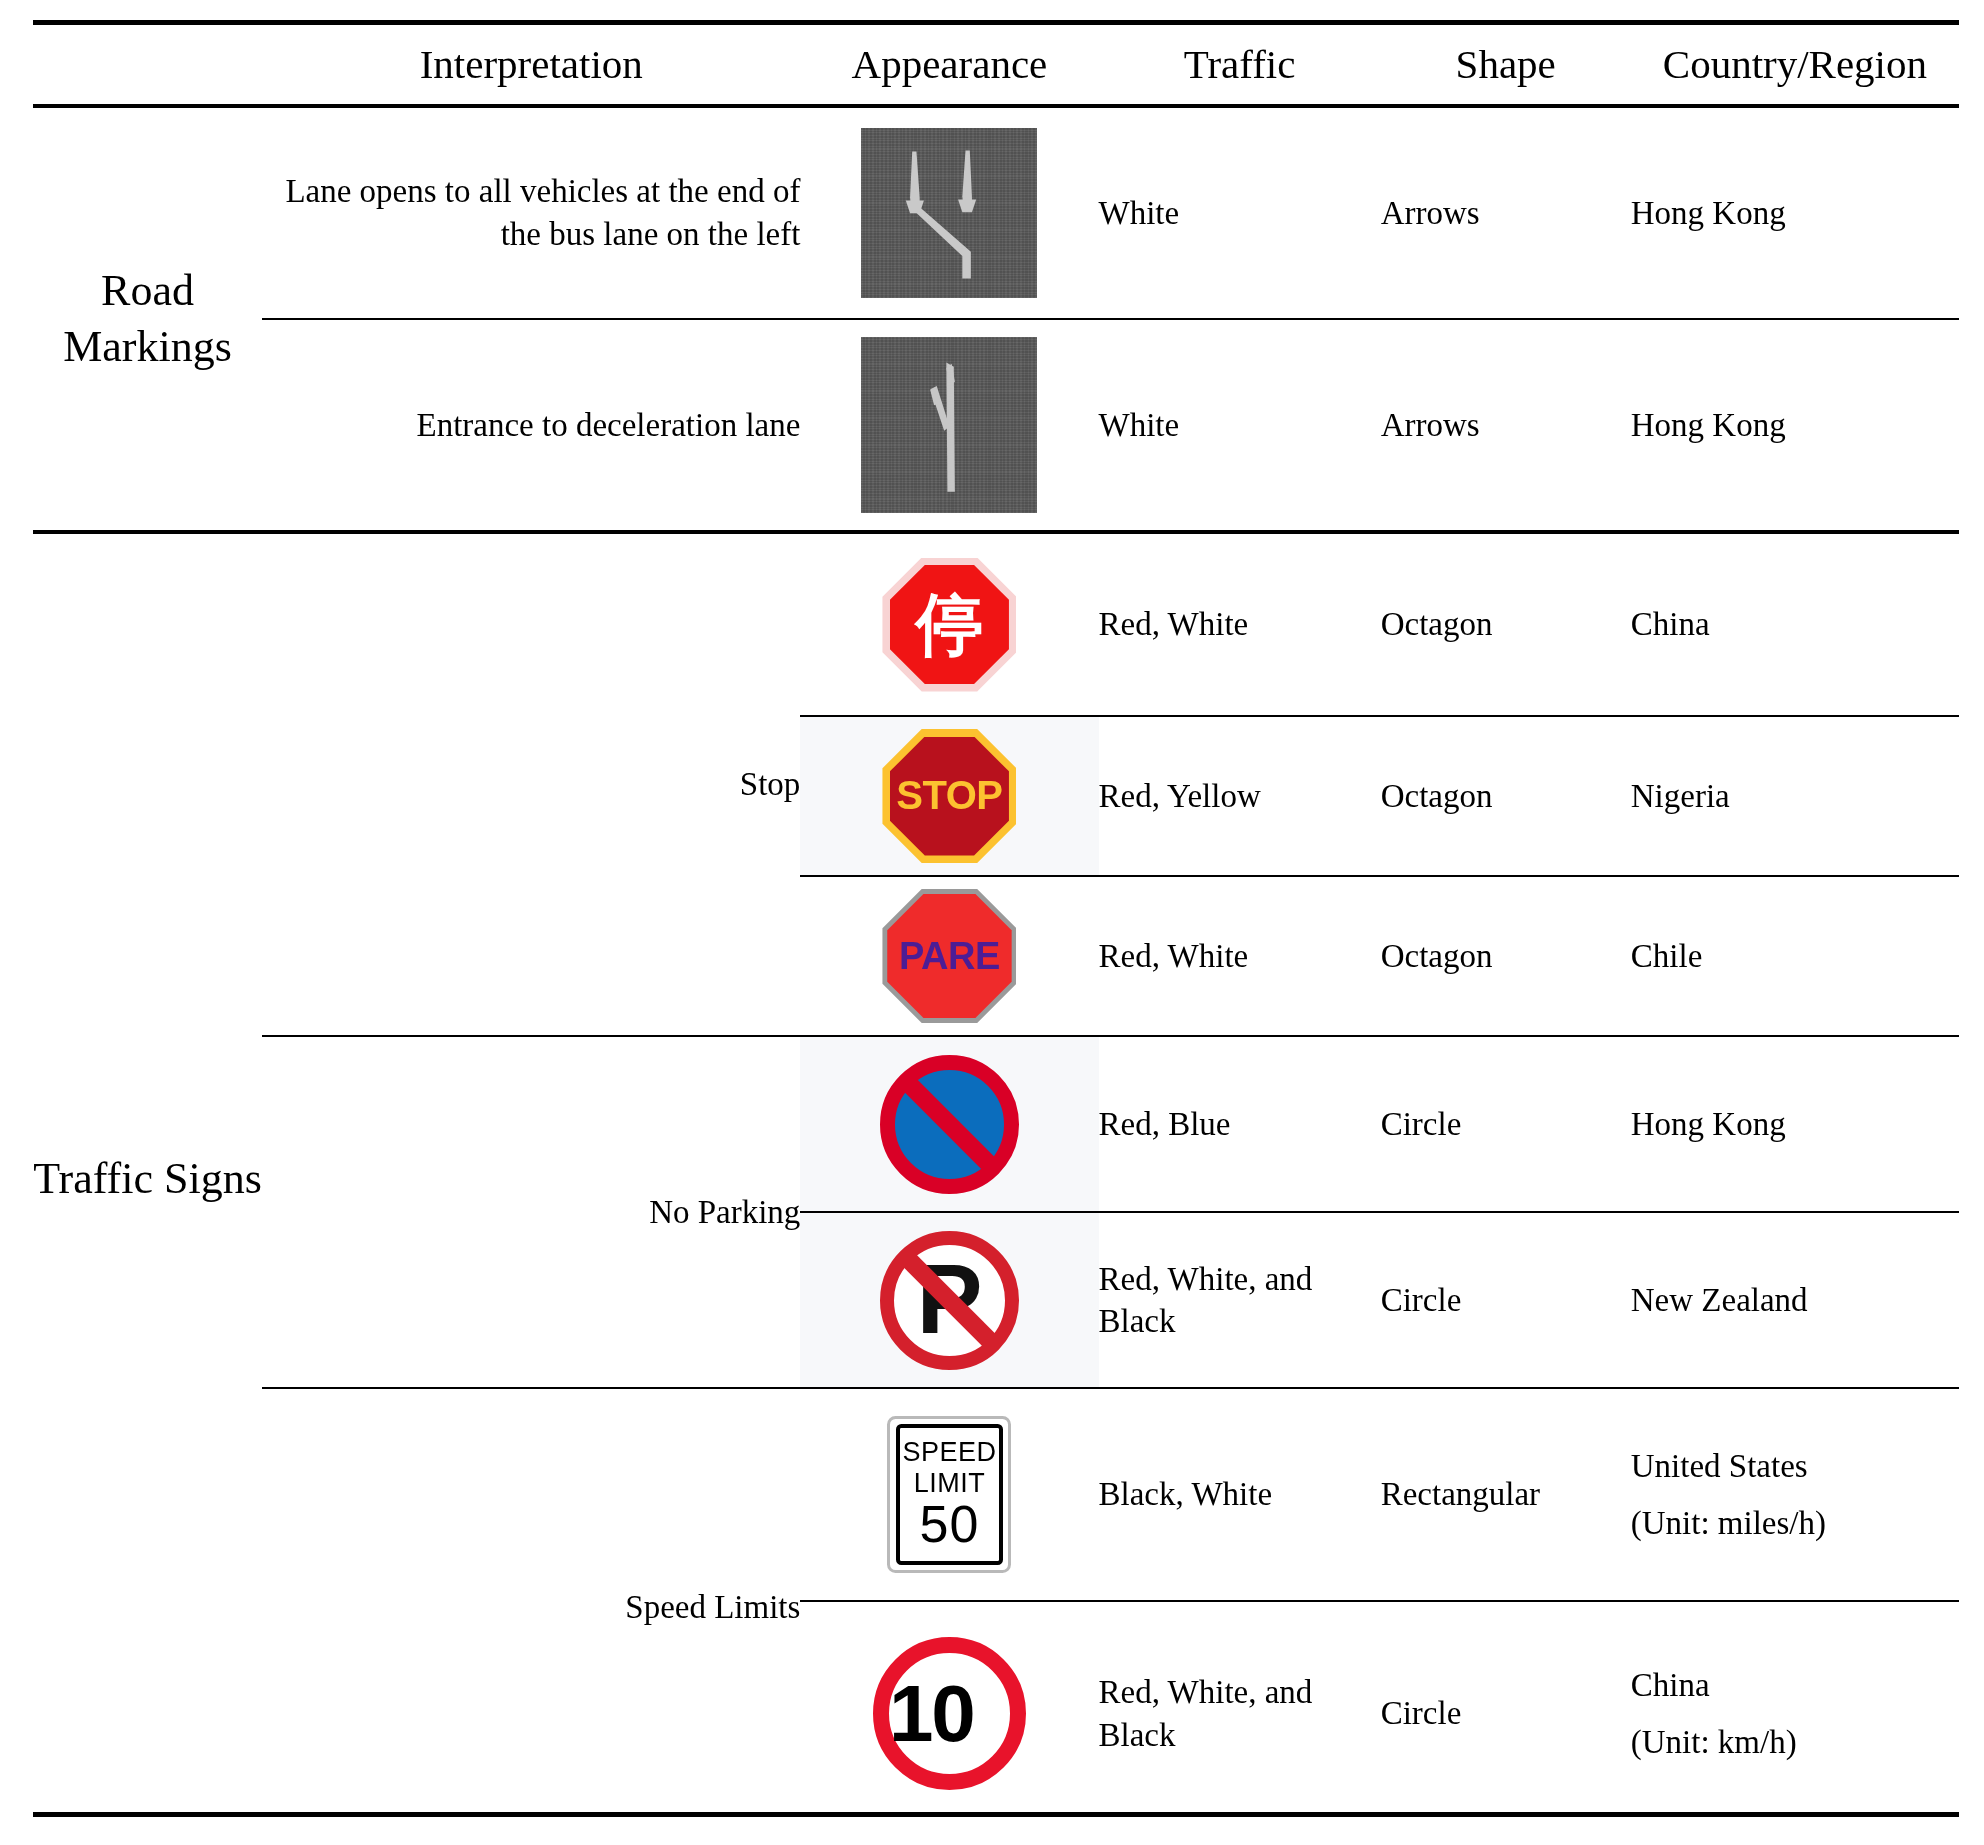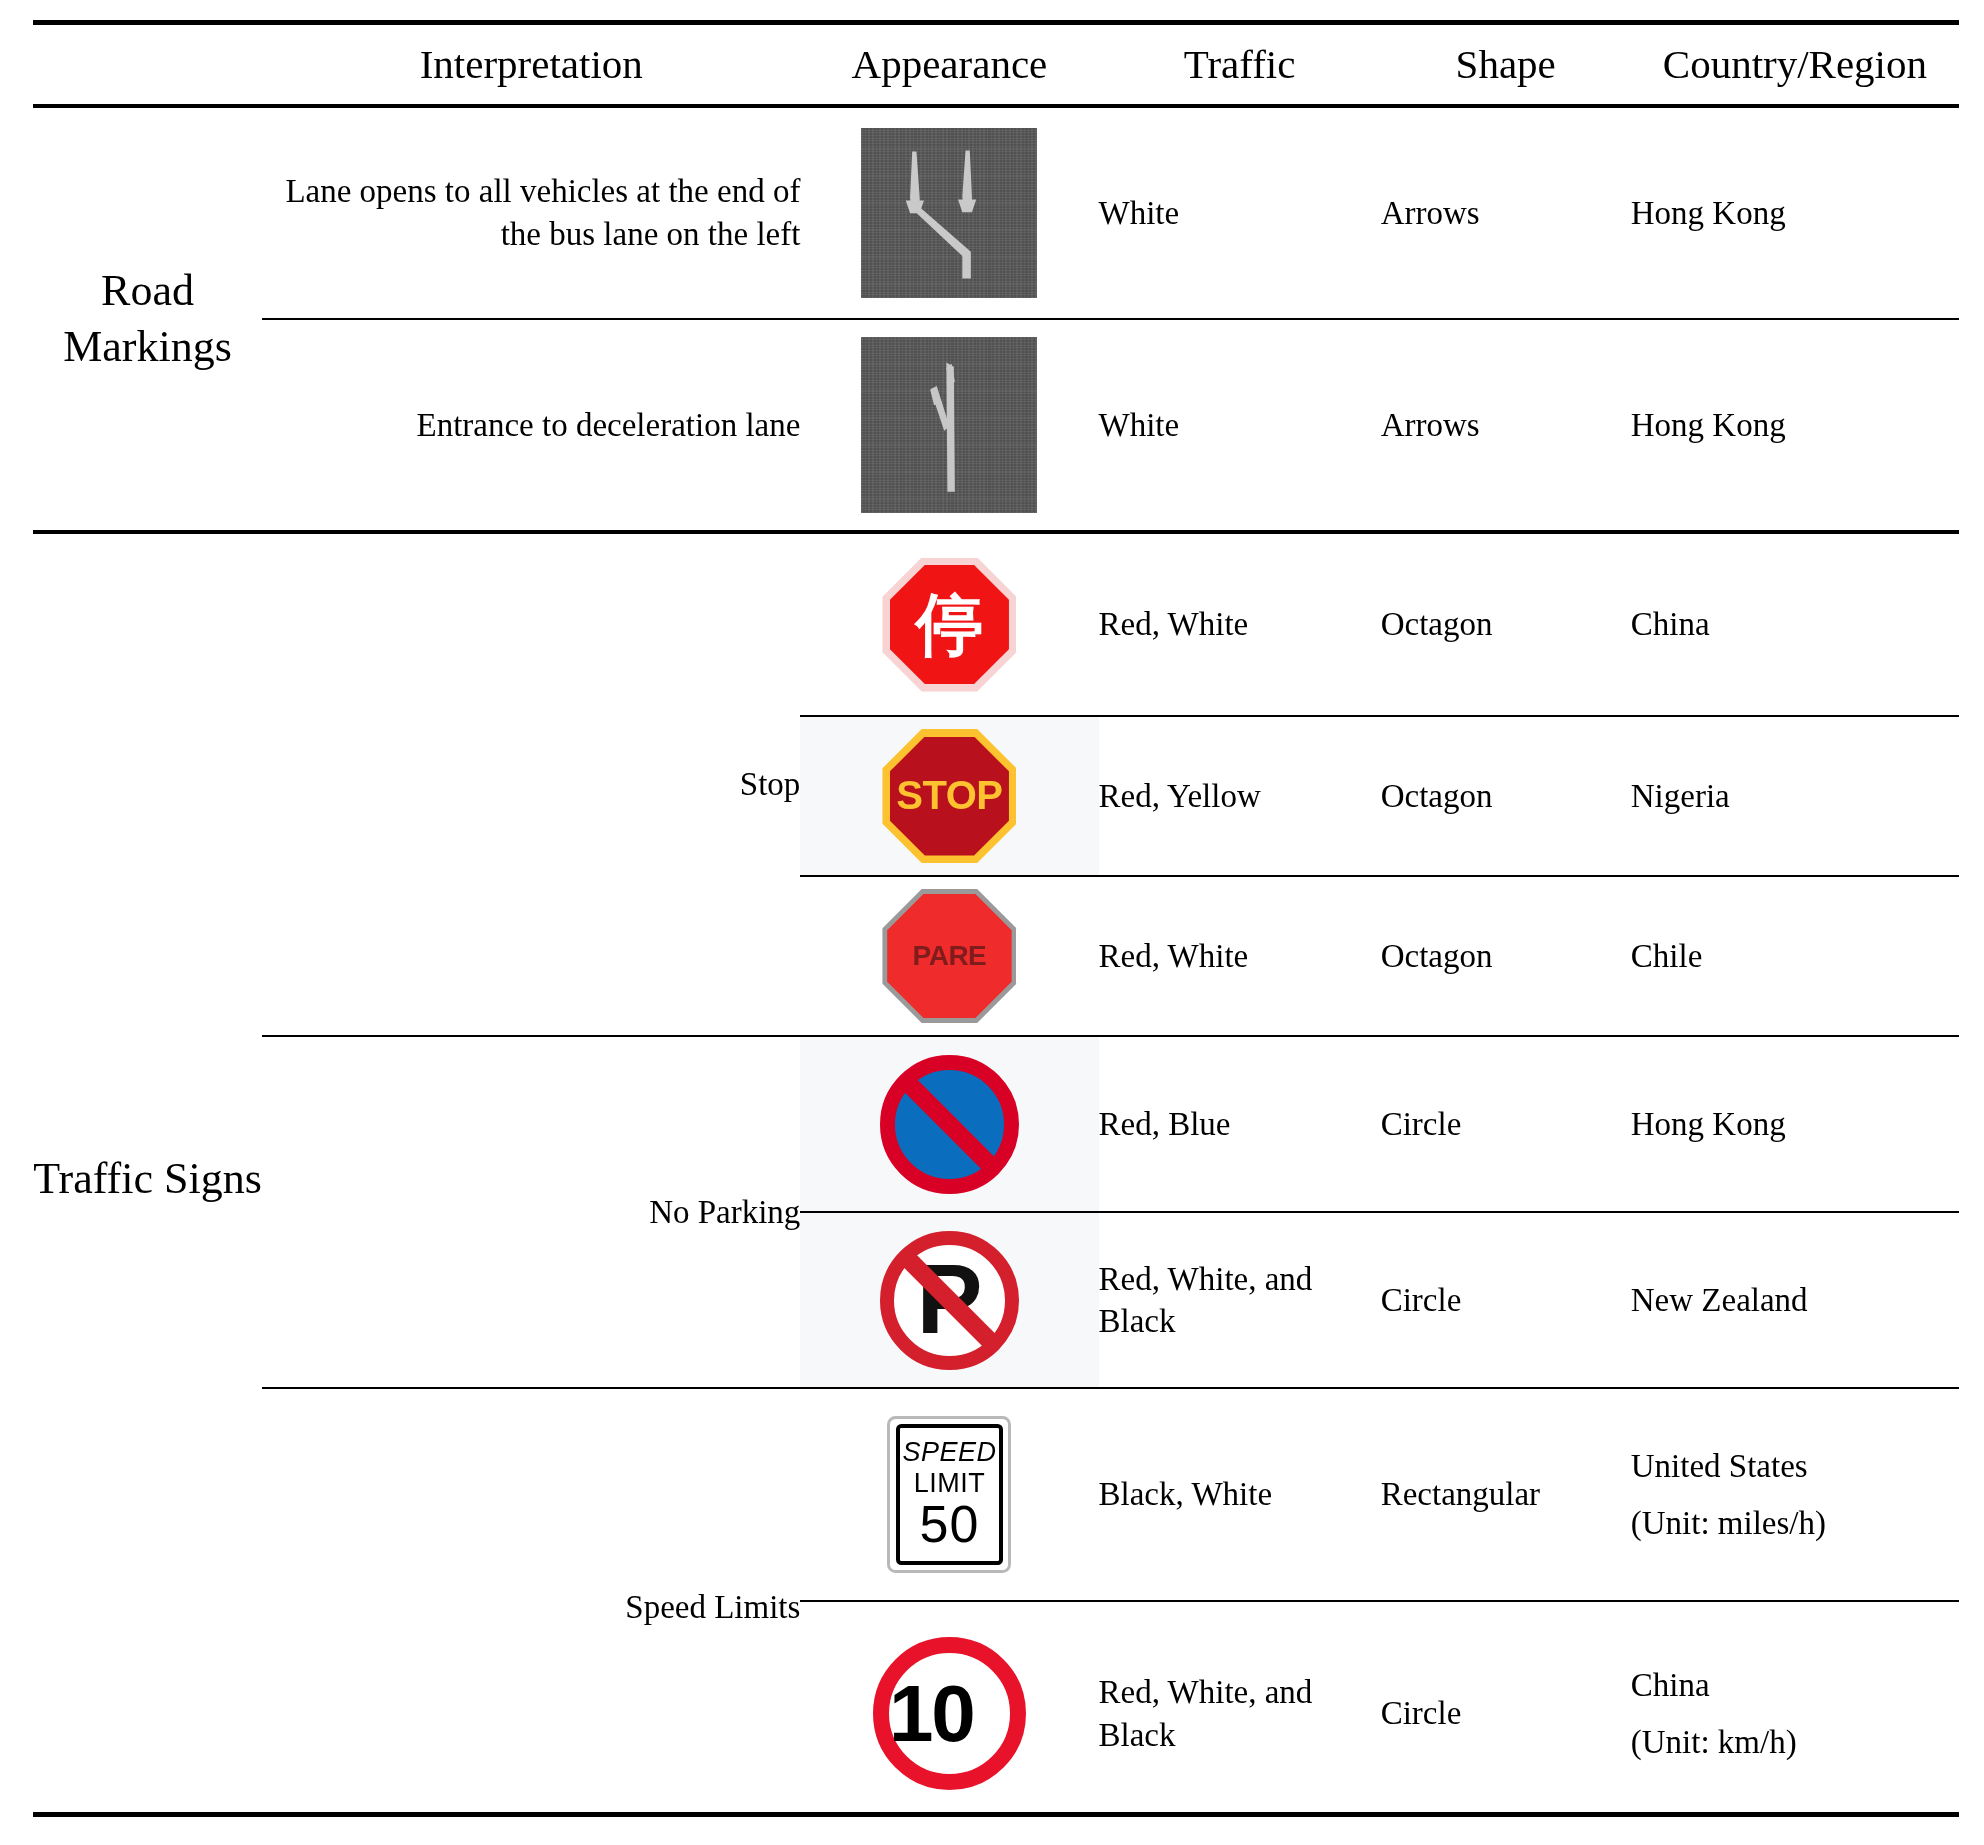--- a/index.html
+++ b/index.html
@@ -173,21 +173,21 @@
     border: 4.8px solid #000;
     border-radius: 5.3px;
     box-sizing: border-box;
     display: flex;
     flex-direction: column;
     align-items: center;
     justify-content: center;
     font-family: "Liberation Sans", "DejaVu Sans", sans-serif;
     color: #000;
   }
-  .us-l1 { font-size: 27px; font-weight: normal; letter-spacing: 0.5px; line-height: 1; margin-bottom: 3.2px; font-style: italic; }
+  .us-l1 { font-size: 27px; font-weight: normal; letter-spacing: 0.5px; line-height: 1; margin-bottom: 3.2px; }
   .us-l2 { font-size: 27px; font-weight: normal; letter-spacing: 0.5px; line-height: 1; margin-bottom: 1.1px; }
   .us-num { font-size: 52px; font-weight: normal; letter-spacing: 1.1px; line-height: 1; }
 
   .spd-circ {
     position: relative;
     width: 153px; height: 153px;
     margin: 0 auto;
     border-radius: 50%;
     background: #ffffff;
     border: 16px solid #e8132b;
@@ -318,21 +318,21 @@
         </td>
         <td class="txt-cell has-line">Red, Yellow</td>
         <td class="txt-cell has-line">Octagon</td>
         <td class="txt-cell has-line">Nigeria</td>
       </tr>
 
       <tr class="sub-sep" style="height:160px;">
         <td class="app-cell has-line">
           <div class="oct" style="background:#9a9a9a;">
             <div class="oct-inner" style="background:#ef2b2b; inset:4.8px;"></div>
-            <span class="oct-label" style="color:#7f1d1d; font-size:28px;">PARE</span>
+            <span class="oct-label" style="color:#4c1d95; font-size:38px;">PARE</span>
           </div>
         </td>
         <td class="txt-cell has-line">Red, White</td>
         <td class="txt-cell has-line">Octagon</td>
         <td class="txt-cell has-line">Chile</td>
       </tr>
 
       <tr class="sub-sep" style="height:176px;">
         <td class="interp-cell has-line" rowspan="2">No Parking</td>
 

